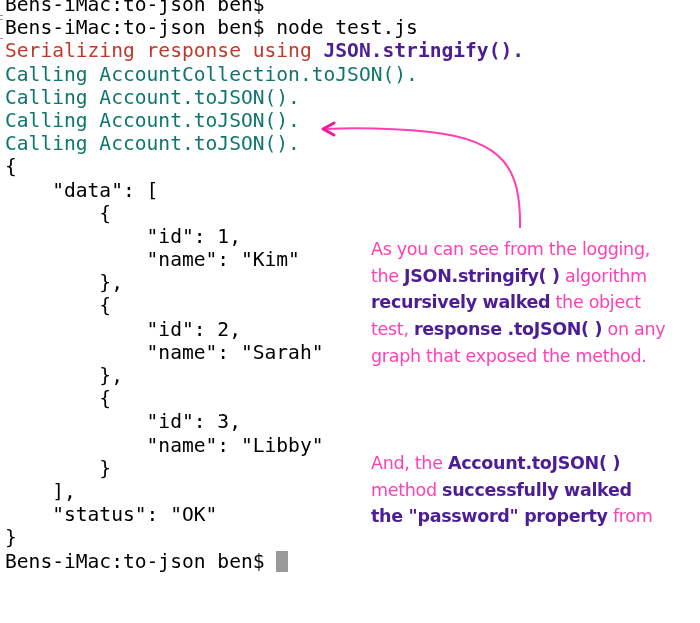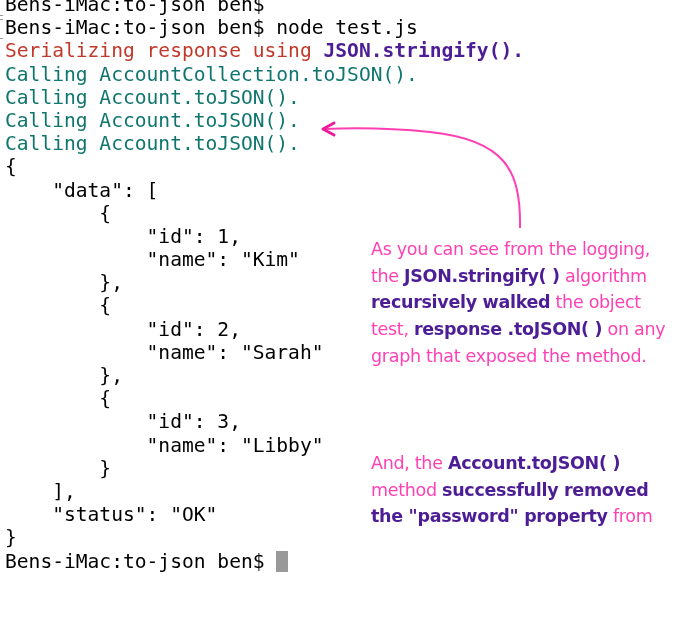--- a/index.html
+++ b/index.html
@@ -38,15 +38,15 @@
 
 <div class="note note1" id="note1">
     <div><span>As you can see from the logging,</span></div>
     <div><span>the </span><b>JSON.stringify( )</b><span> algorithm</span></div>
     <div><b>recursively walked</b><span> the object</span></div>
     <div><span>test, </span><b>response .toJSON( )</b><span> on any</span></div>
     <div><span>graph that exposed the method.</span></div>
   </div>
 <div class="note note2" id="note2">
     <div><span>And, the </span><b>Account.toJSON( )</b></div>
-    <div><span>method </span><b>successfully removed</b></div>
+    <div><span>method </span><b>successfully walked</b></div>
     <div><b>the "password" property</b><span> from</span></div>
   </div>
 
 </body></html>

